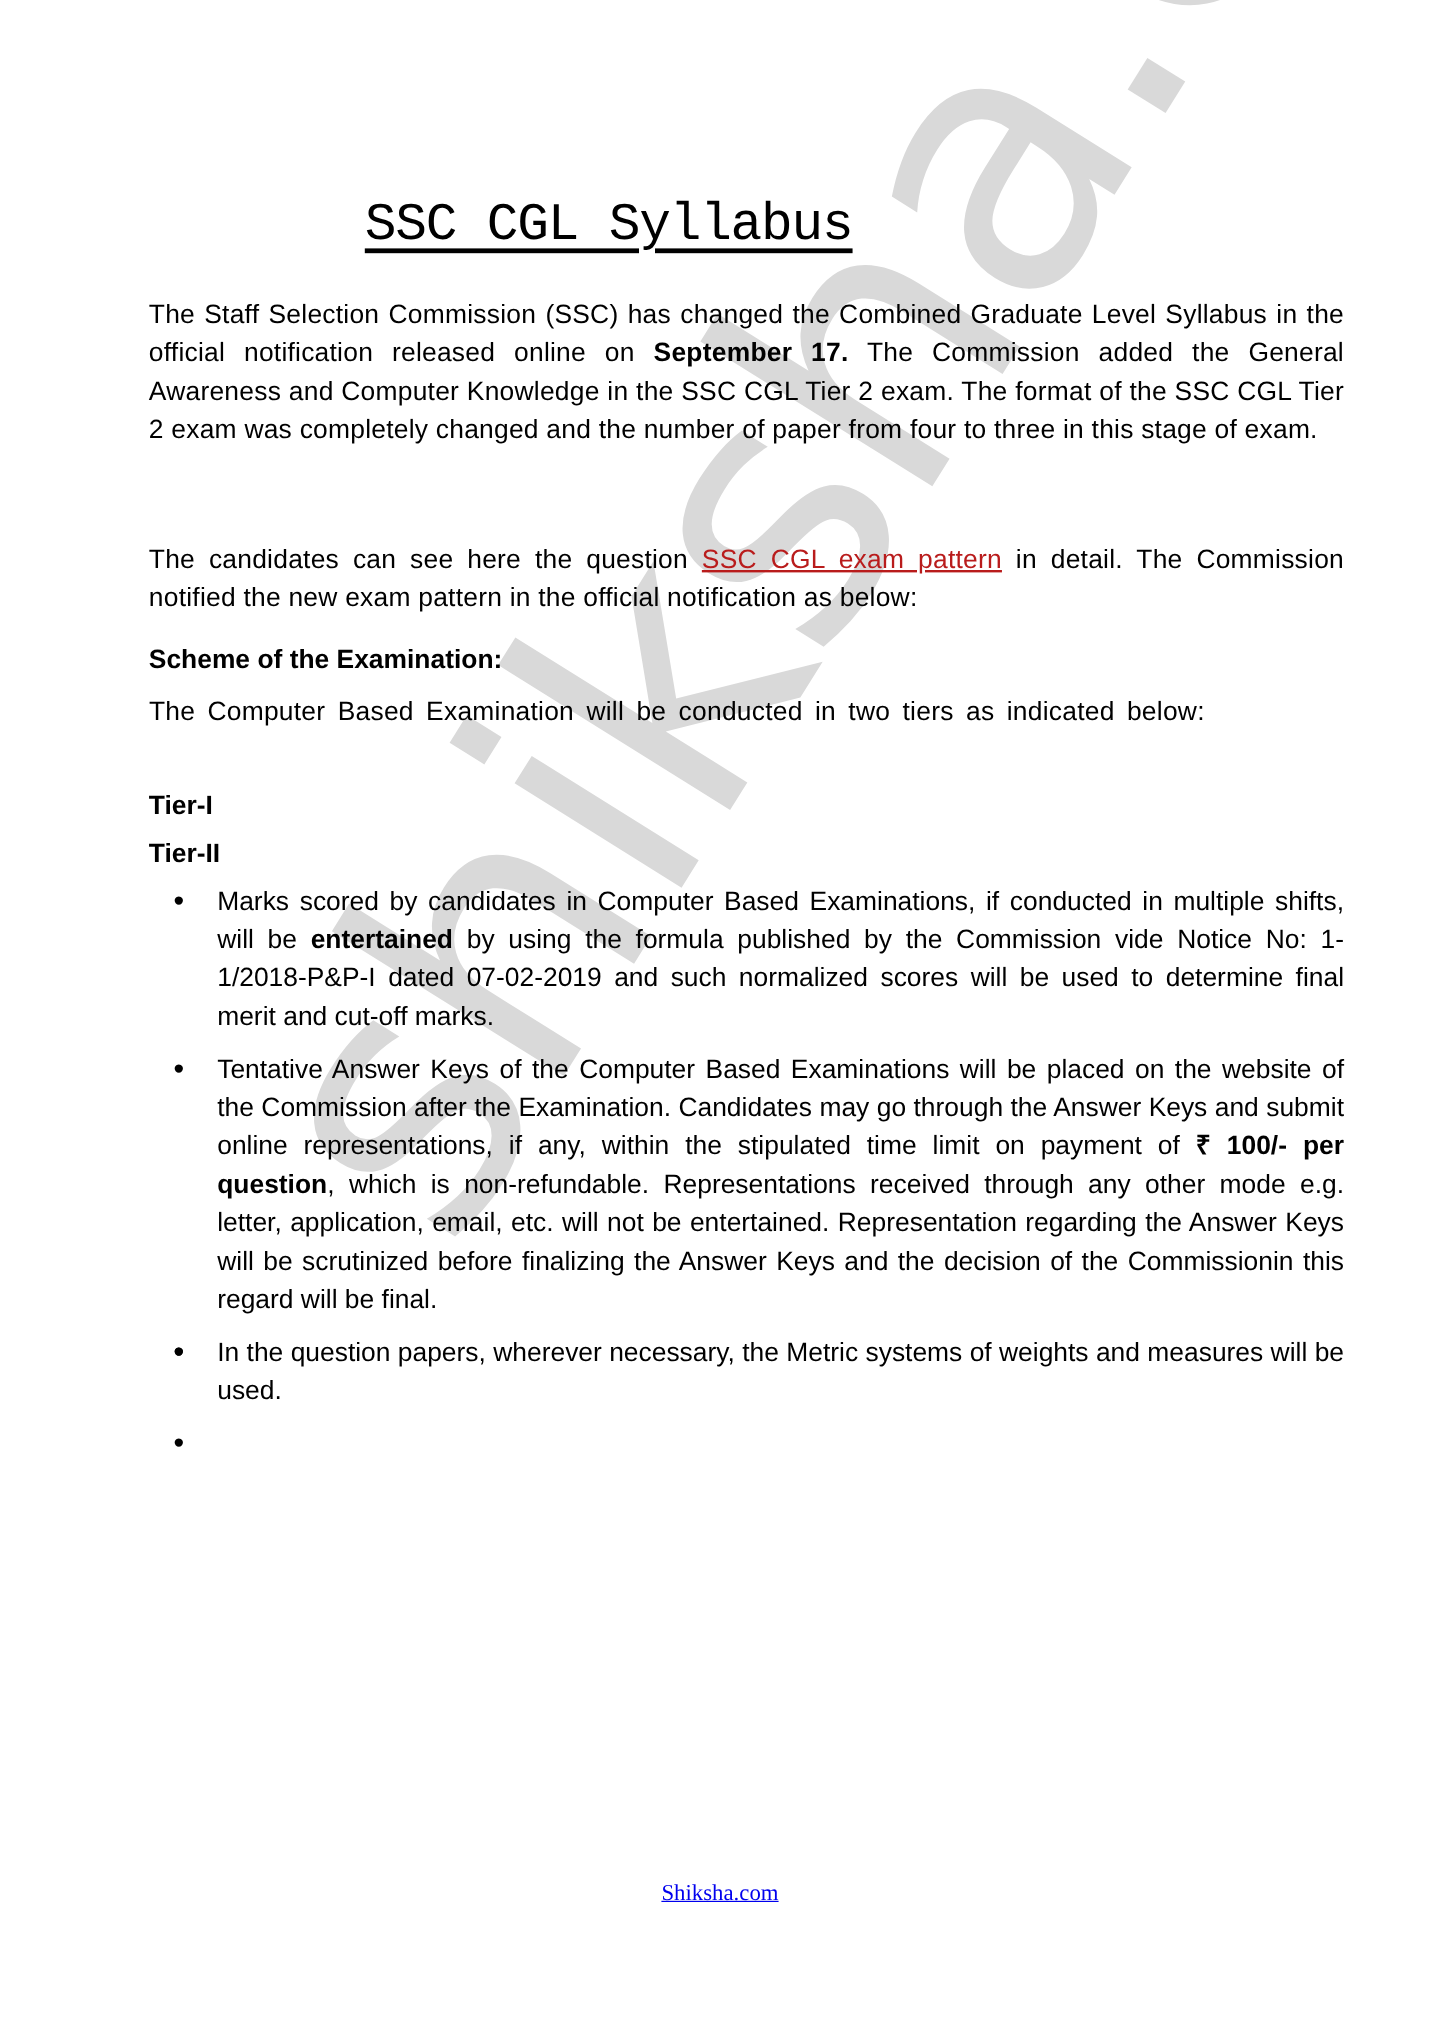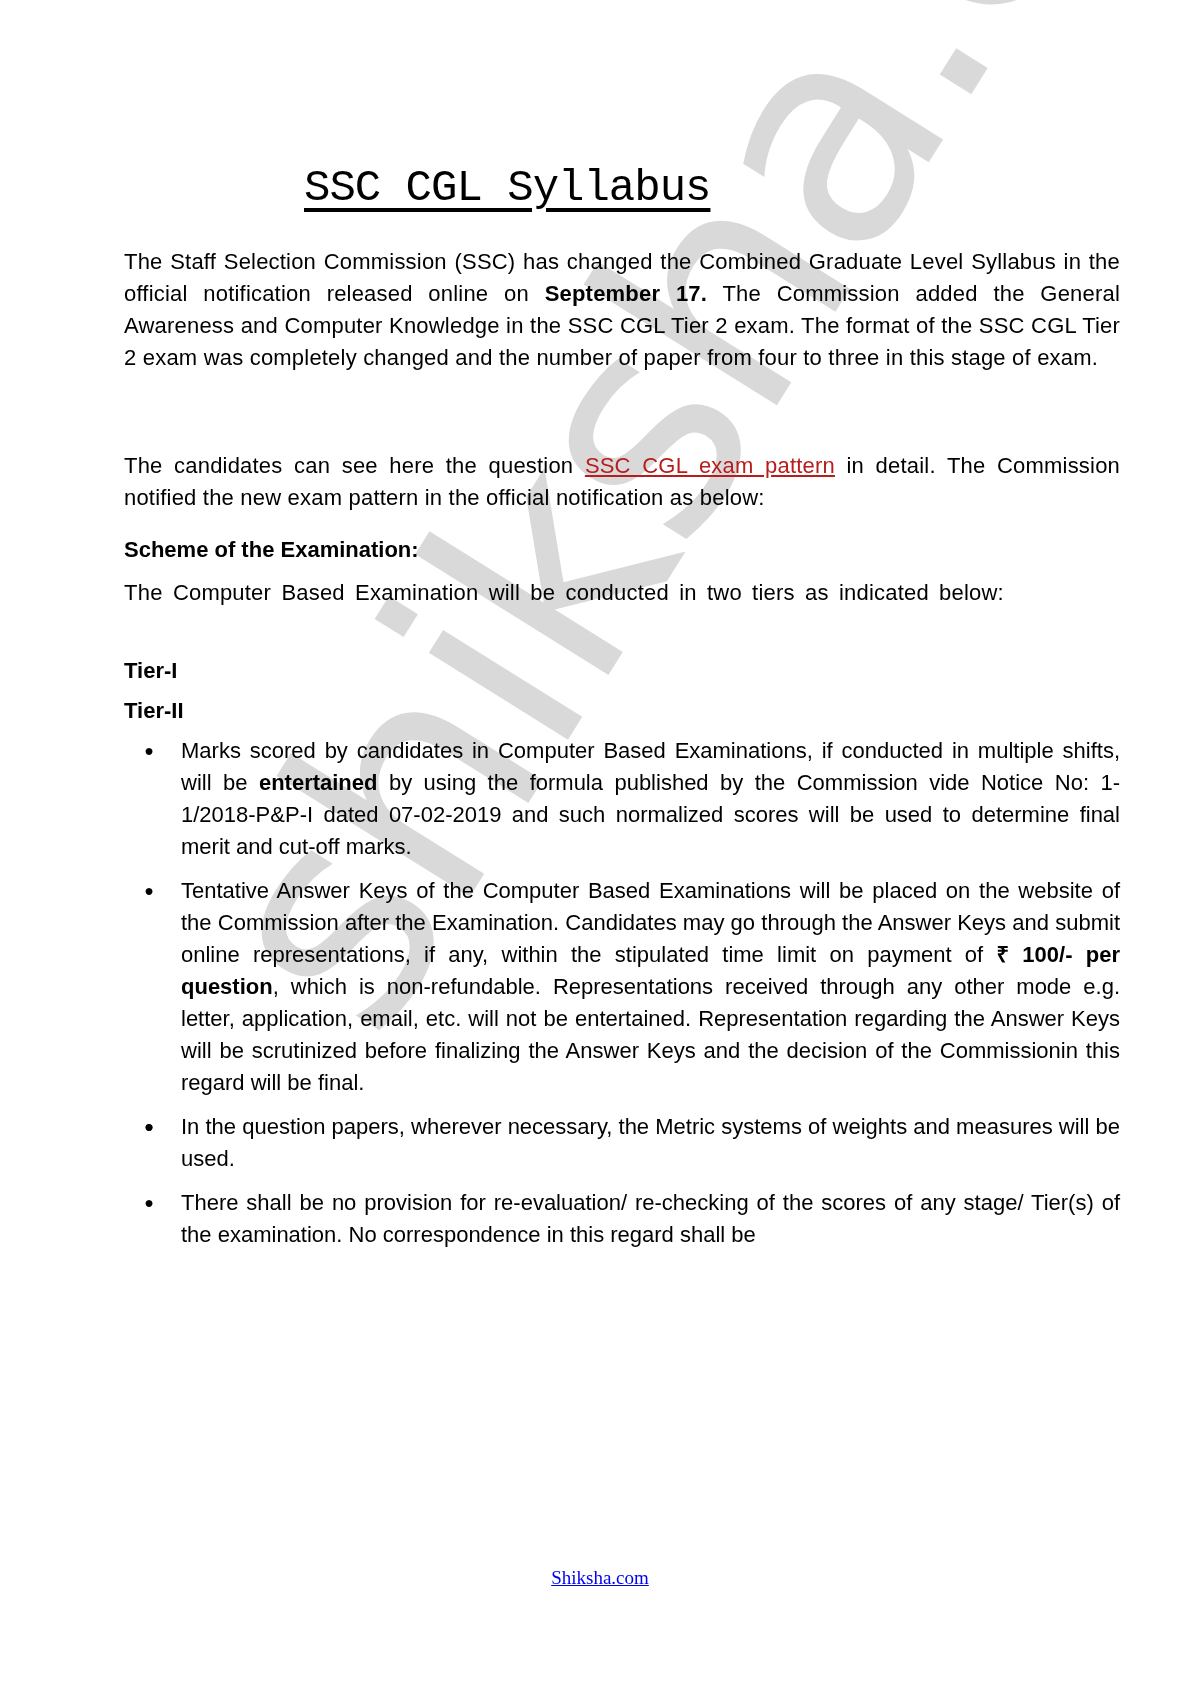--- a/index.html
+++ b/index.html
@@ -74,21 +74,20 @@
       </li>
       <li class="bullet">
         <span class="dot">●</span>
       </li>
       <li class="bullet">
         <span class="dot">●</span>
         <span>In the question papers, wherever necessary, the Metric systems of weights and measures will be used.</span>
       </li>
       <li class="bullet">
         <span class="dot">●</span>
-        <span>There shall be no provision for re-evaluation/ re-checking of the scores of any stage/ Tier(s) of the examination. No correspondence in this regard shall be</span>
       </li>
     </ul>
   </div>
 
   <div class="footer-link">
     <a href="#">Shiksha.com</a>
   </div>
 </div>
 
 </body></html>

